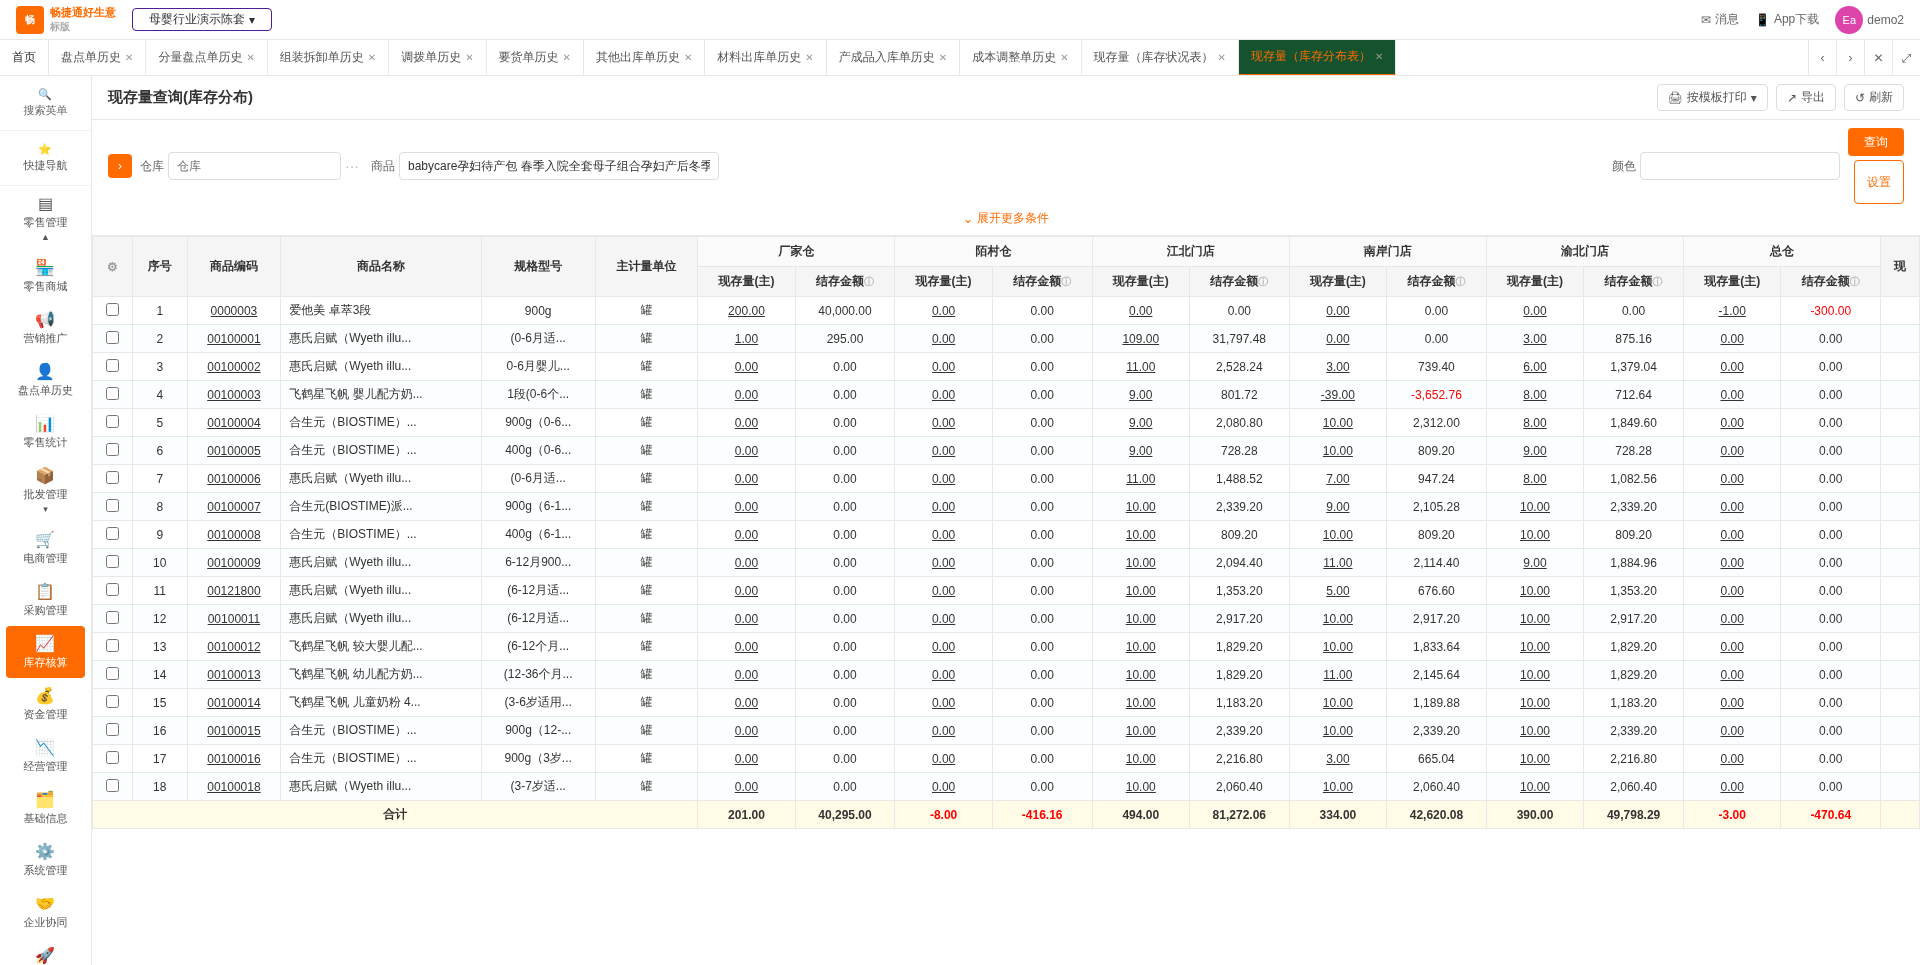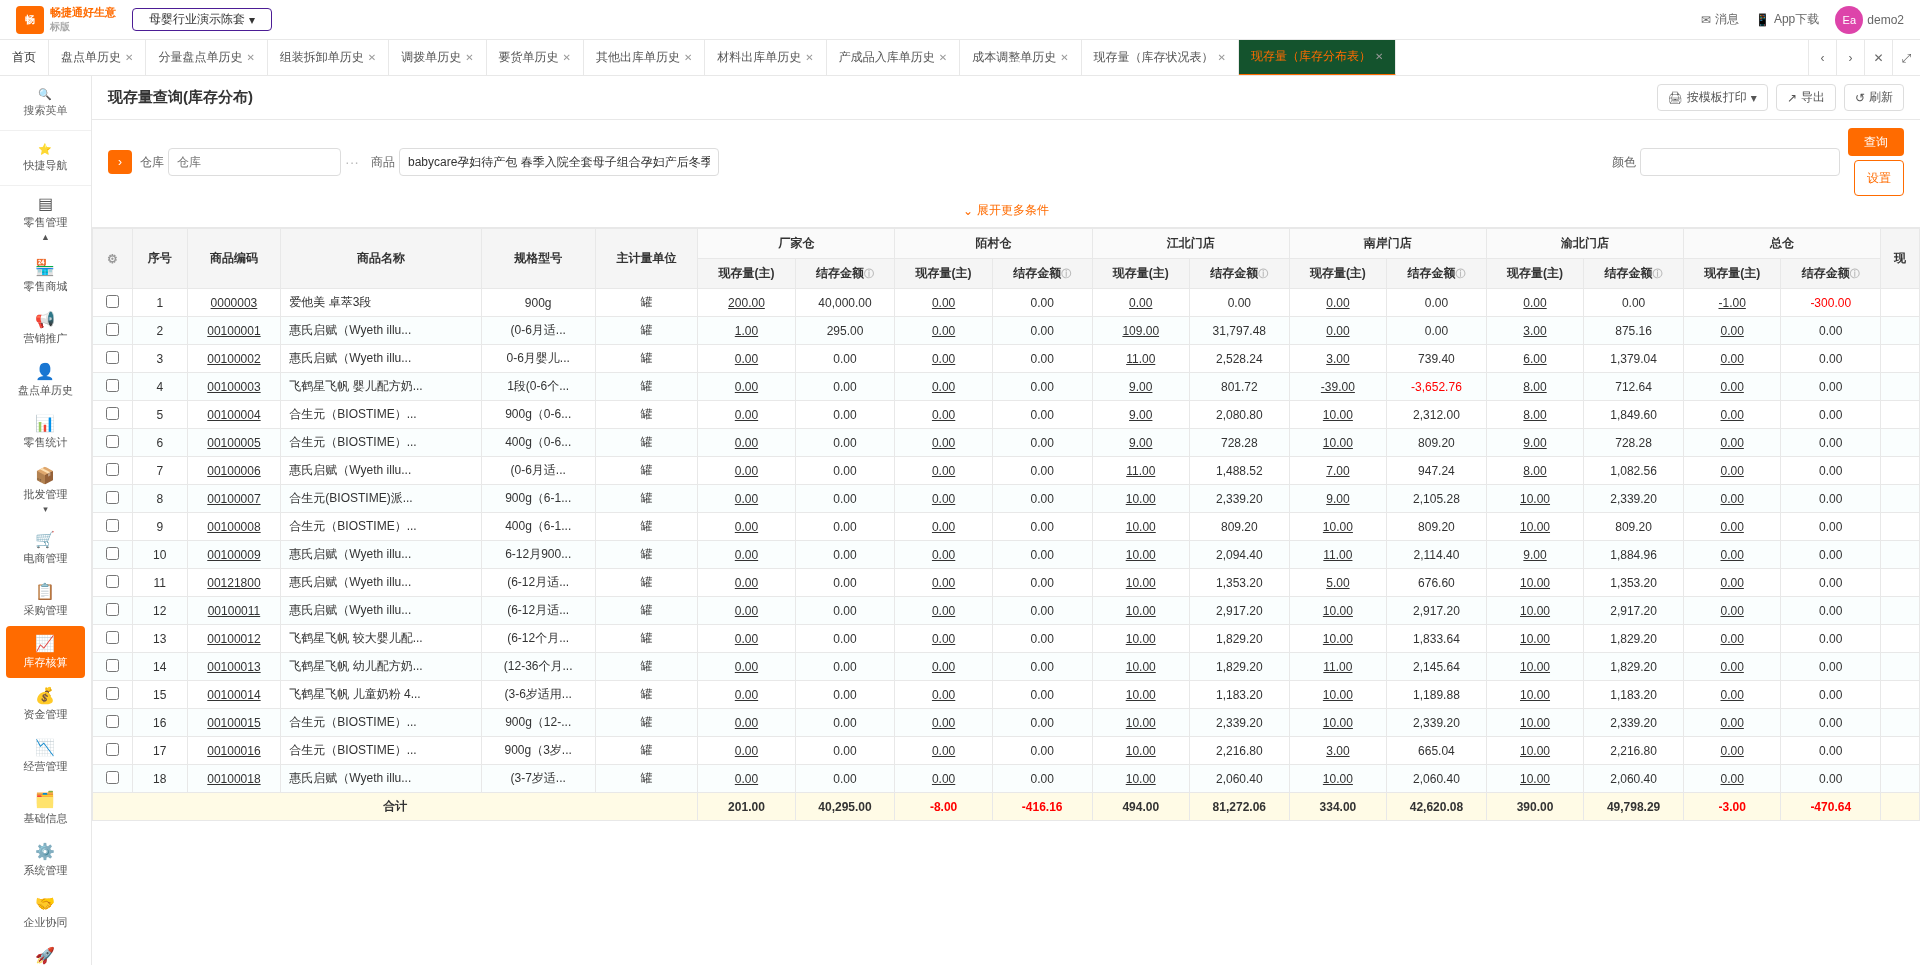--- a/index.html
+++ b/index.html
@@ -48,21 +48,21 @@
 
     
     .filter-area { background: #fff; padding: 8px 16px; border-bottom: 1px solid #e8e8e8; }
     .filter-item { display: flex; align-items: center; gap: 4px; }
     .filter-label { color: #666; white-space: nowrap; font-size: 12px; }
     .filter-input { border: 1px solid #ddd; border-radius: 4px; padding: 3px 8px; font-size: 12px; color: #333; min-width: 80px; height: 28px; }
     .filter-input-wide { min-width: 320px; }
     .filter-input-medium { min-width: 120px; }
     .orange-arrow { width: 24px; height: 24px; background: #ff6b00; border-radius: 4px; display: flex; align-items: center; justify-content: center; color: #fff; cursor: pointer; font-size: 12px; flex-shrink: 0; }
     .btn-query { background: #ff6b00; color: #fff; border: none; border-radius: 4px; padding: 5px 16px; cursor: pointer; font-size: 12px; height: 28px; }
-    .btn-setting { background: #fff; color: #ff6b00; border: 1px solid #ff6b00; border-radius: 4px; padding: 4px 12px; cursor: pointer; font-size: 12px; height: 36px; }
+    .btn-setting { background: #fff; color: #ff6b00; border: 1px solid #ff6b00; border-radius: 4px; padding: 4px 12px; cursor: pointer; font-size: 12px; height: 44px; }
 
     
     .table-container { flex: 1; overflow: auto; background: #fff; margin: 0; }
     table { width: 100%; border-collapse: collapse; font-size: 12px; min-width: 1600px; }
     thead tr { background: #f5f5f5; }
     thead th { padding: 6px 8px; text-align: center; border: 1px solid #e8e8e8; font-weight: 600; color: #333; white-space: nowrap; position: sticky; top: 0; background: #f5f5f5; z-index: 10; }
     thead th.group-header { background: #fafafa; }
     tbody tr { background: #fff; }
     tbody tr:nth-child(even) { background: #fafefe; }
     tbody tr.summary-row { background: #fffbe6; font-weight: 600; }

